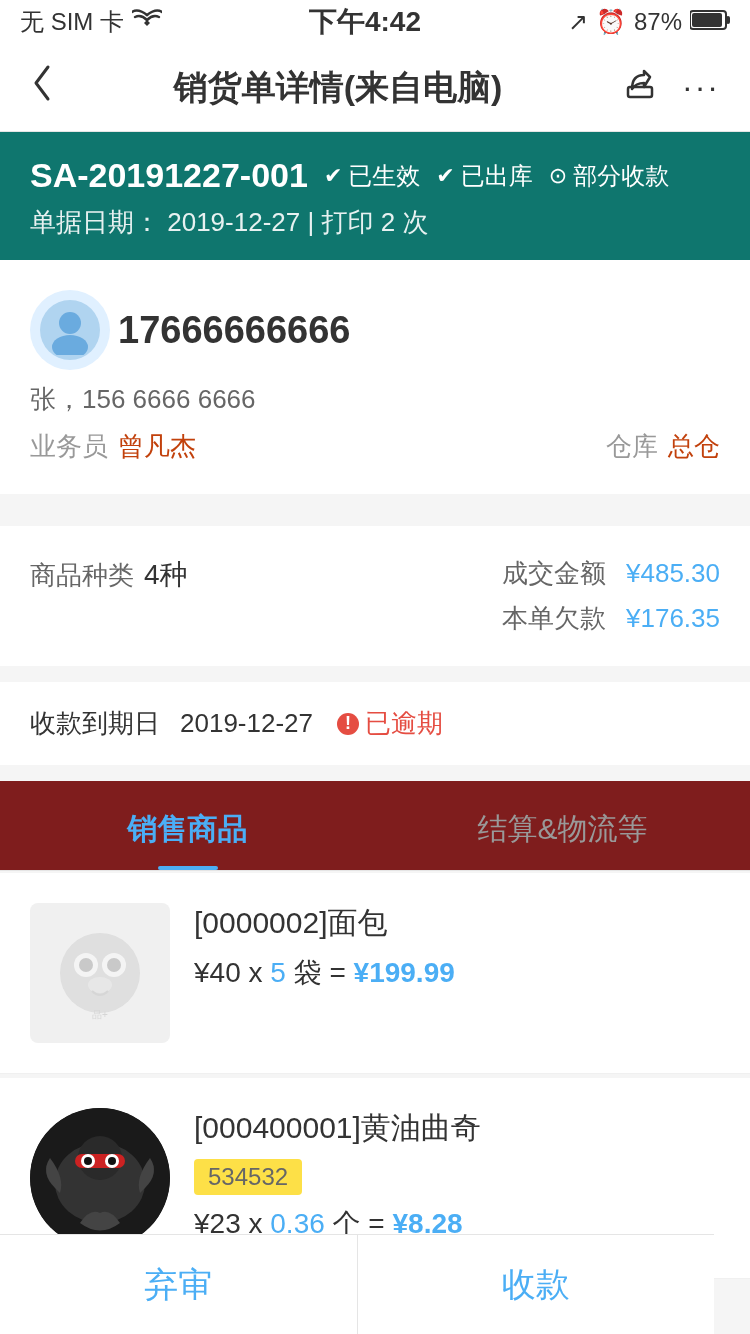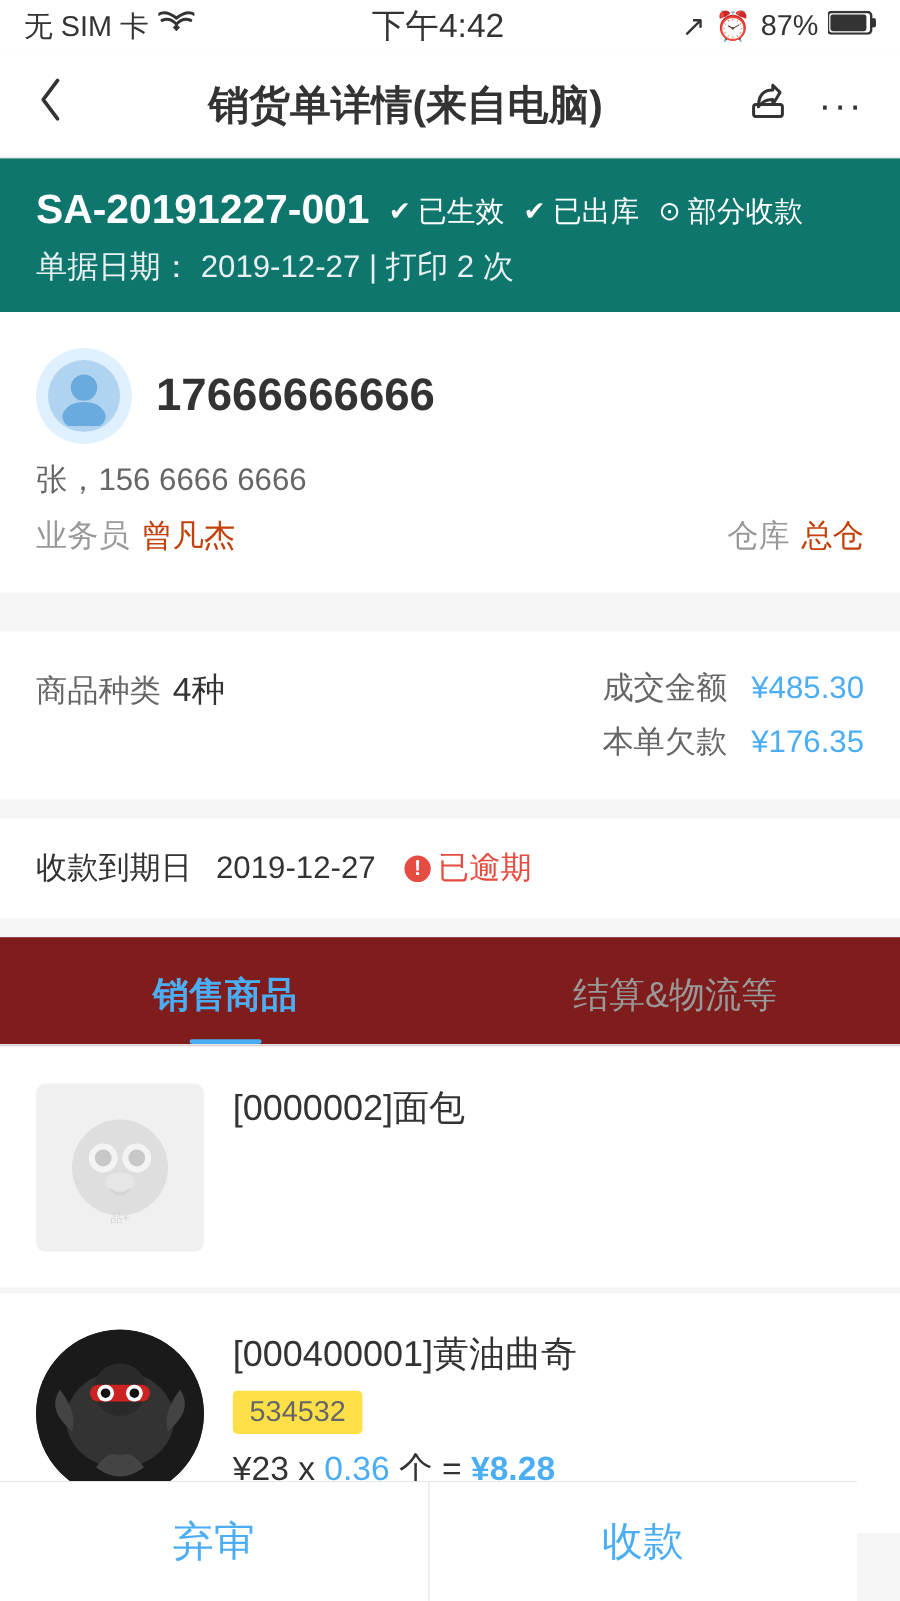--- a/index.html
+++ b/index.html
@@ -18,21 +18,21 @@
       display: flex;
       justify-content: space-between;
       align-items: center;
       background: #fff;
       height: 44px;
       padding: 0 20px;
       font-size: 24px;
       font-weight: 500;
     }
     .status-left { display: flex; align-items: center; gap: 8px; }
-    .status-center { font-weight: 400; font-size: 28px; }
+    .status-center { font-weight: 700; font-size: 28px; }
     .status-right { display: flex; align-items: center; gap: 8px; font-size: 24px; }
 
     
     .nav-bar {
       display: flex;
       align-items: center;
       justify-content: space-between;
       background: #fff;
       height: 88px;
       padding: 0 30px;
@@ -87,21 +87,21 @@
     .customer-section {
       padding: 30px;
       background: #fff;
       display: flex;
       flex-direction: column;
       gap: 12px;
     }
     .customer-top {
       display: flex;
       align-items: center;
-      gap: 20px;
+      gap: 8px;
     }
     .avatar {
       width: 80px;
       height: 80px;
       border-radius: 50%;
       background: #e0f0ff;
       display: flex;
       align-items: center;
       justify-content: center;
       flex-shrink: 0;
@@ -454,20 +454,28 @@
       <circle cx="64" cy="42" r="12" fill="#fff"></circle>
       <circle cx="36" cy="42" r="7" fill="#555"></circle>
       <circle cx="64" cy="42" r="7" fill="#555"></circle>
       <ellipse cx="50" cy="62" rx="12" ry="8" fill="#ccc"></ellipse>
       <path d="M42 68 Q50 76 58 68" fill="none" stroke="#888" stroke-width="2"></path>
       <text x="50" y="95" font-size="10" text-anchor="middle" fill="#888">品+</text>
     </svg>
   </div>
   <div class="product-info">
     <div class="product-name">[0000002]面包</div>
+    <div class="product-price">
+      <span>¥40</span>
+      <span> x </span>
+      <span class="qty">5</span>
+      <span>袋</span>
+      <span> = </span>
+      <span class="total">¥199.99</span>
+    </div>
   </div>
 </div>
 
 <div class="separator" style="height:2px;"></div>
 
 <div class="product-item">
   <div class="product-img" style="background:#222; border-radius:50%; overflow:hidden;">
     <svg width="140" height="140" viewBox="0 0 140 140">
       <circle cx="70" cy="70" r="70" fill="#1a1a1a"></circle>
 

